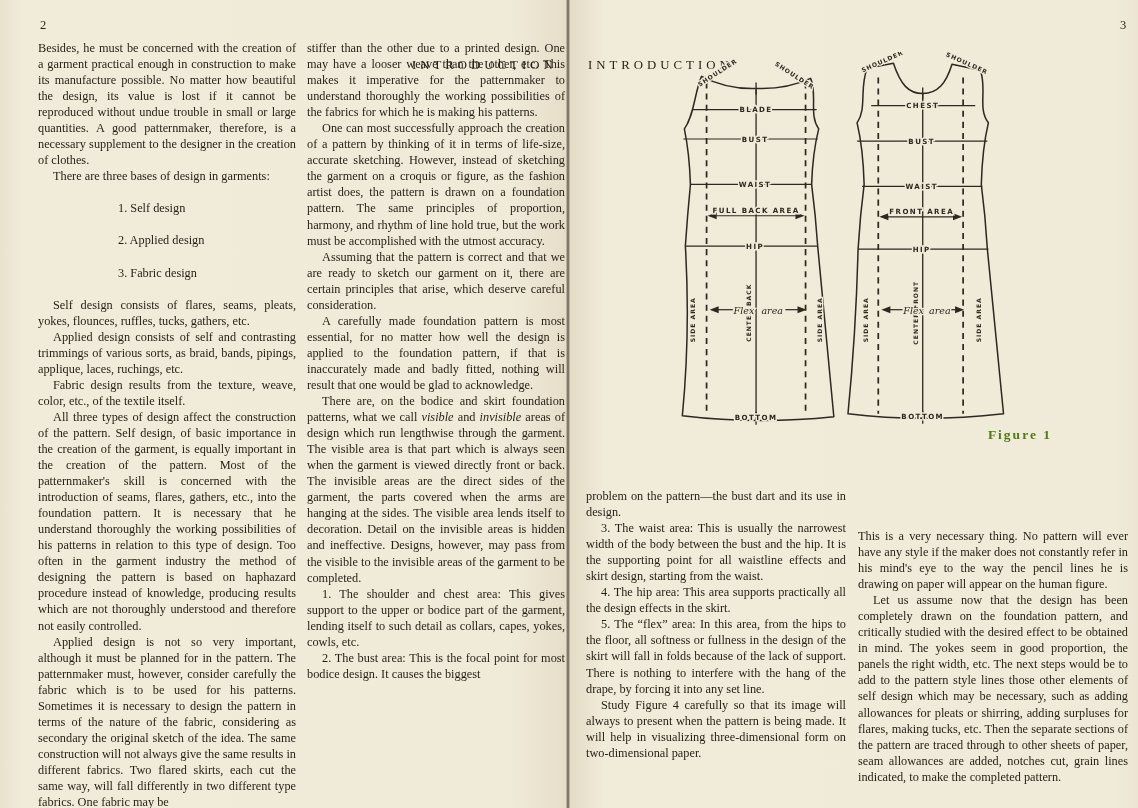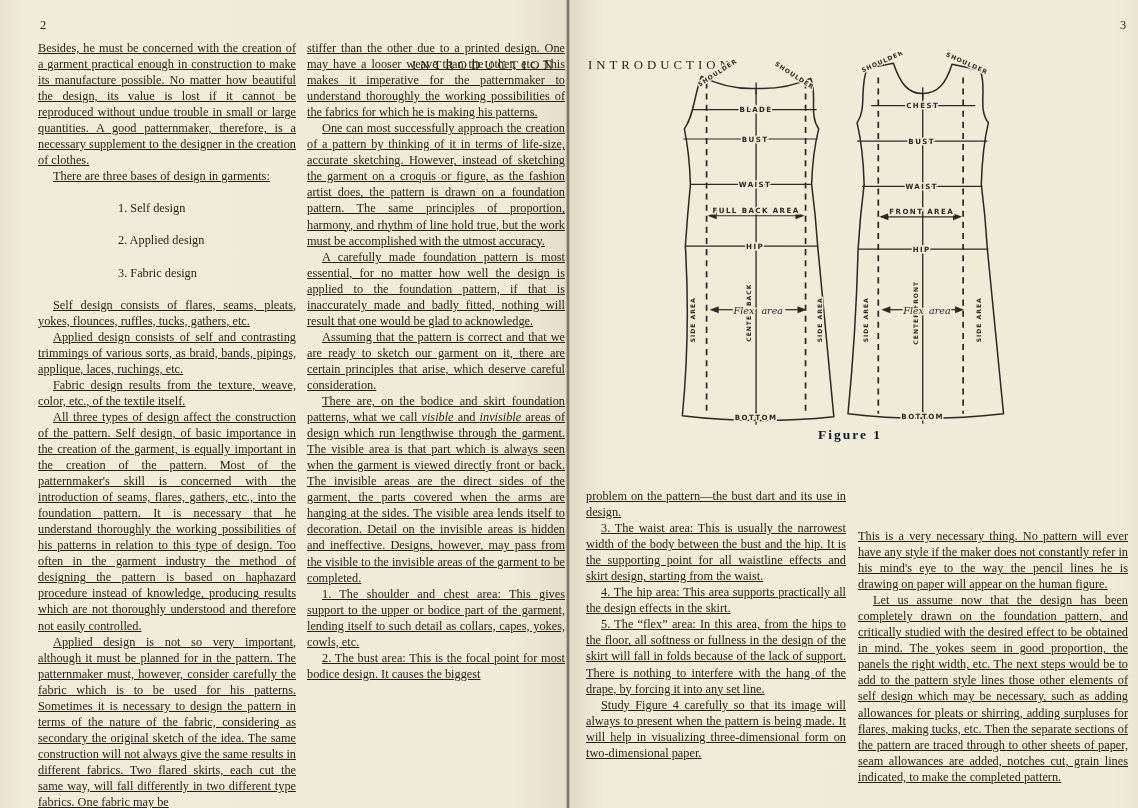--- a/index.html
+++ b/index.html
@@ -9,29 +9,29 @@
     font-family:"Liberation Serif", serif;
   }
   .page{position:absolute;top:0;height:808px;}
   #page-left{left:0;width:566px;background:linear-gradient(to right,#e9e2cf 0%,#f1ebda 4%,#f0ead9 90%,#e6dec9 100%);}
   #page-right{left:570px;width:568px;background:linear-gradient(to right,#e3dbc5 0%,#f1ebda 6%,#f0ead9 96%,#ece5d3 100%);}
   .gutter{position:absolute;left:566px;top:0;width:4px;height:808px;
     background:linear-gradient(to right,rgba(70,60,42,.15),rgba(70,60,42,.75) 45%,rgba(70,60,42,.75) 55%,rgba(70,60,42,.12));}
   .folio{position:absolute;top:18px;font-size:12.5px;color:#2a2317;}
   .running-head{position:absolute;top:18px;font-size:12.8px;letter-spacing:4px;color:#2a2317;white-space:nowrap;margin-top:40px;}
   .pcol{position:absolute;font-size:12.3px;line-height:16.05px;color:#241e14;text-align:justify;}
-  .pcol p{margin:0;text-indent:15px;text-decoration:underline;}
+  .pcol p{margin:0;text-indent:15px;}
   .pcol p.noindent{text-indent:0;}
   .design-list{margin:0;padding:0 0 0 64px;list-style:none;}
   .design-list li{margin:16px;}
   i{font-style:italic;}
   
   #figure-wrap{position:absolute;left:648px;top:52px;width:404px;height:376px;}
-  .fig-caption{position:absolute;left:648px;top:427px;width:404px;text-align:center;
-    font-weight:bold;font-size:13.5px;letter-spacing:2px;color:#0f172a;font-family:Liberation Serif, serif;}
+  .fig-caption{position:absolute;left:648px;top:427px;width:404px;text-align:right;
+    font-weight:bold;font-size:13.5px;letter-spacing:2px;color:#4d7c0f;font-family:Liberation Serif, serif;}
   svg .outline{fill:none;stroke:#2e2820;stroke-width:1.5;stroke-linejoin:round;stroke-linecap:round;}
   svg .hline{stroke:#2e2820;stroke-width:1.2;fill:none;}
   svg .cline{stroke:#2e2820;stroke-width:1.3;fill:none;}
   svg .dline{stroke:#2e2820;stroke-width:1.7;stroke-dasharray:6 5;fill:none;}
   svg .arrowline{stroke:#2e2820;stroke-width:1.2;}
   svg .ahead{fill:#2e2820;}
   svg .fig-label{font-family:"DejaVu Sans",sans-serif;font-weight:bold;font-size:7px;letter-spacing:1.4px;
     fill:#2e2820;stroke:#f0ead9;stroke-width:3px;paint-order:stroke;text-anchor:middle;}
   svg .fig-small{font-family:"DejaVu Sans",sans-serif;font-weight:bold;font-size:6px;letter-spacing:1px;
     fill:#2e2820;stroke:#f0ead9;stroke-width:2.5px;paint-order:stroke;text-anchor:middle;}
@@ -56,22 +56,22 @@
     <p>Self design consists of flares, seams, pleats, yokes, flounces, ruffles, tucks, gathers, etc.</p>
     <p>Applied design consists of self and contrasting trimmings of various sorts, as braid, bands, pipings, applique, laces, ruchings, etc.</p>
     <p>Fabric design results from the texture, weave, color, etc., of the textile itself.</p>
     <p>All three types of design affect the construction of the pattern. Self design, of basic importance in the creation of the garment, is equally important in the creation of the pattern. Most of the patternmaker's skill is concerned with the introduction of seams, flares, gathers, etc., into the foundation pattern. It is necessary that he understand thoroughly the working possibilities of his patterns in relation to this type of design. Too often in the garment industry the method of designing the pattern is based on haphazard procedure instead of knowledge, producing results which are not thoroughly understood and therefore not easily controlled.</p>
     <p>Applied design is not so very important, although it must be planned for in the pattern. The patternmaker must, however, consider carefully the fabric which is to be used for his patterns. Sometimes it is necessary to design the pattern in terms of the nature of the fabric, considering as secondary the original sketch of the idea. The same construction will not always give the same results in different fabrics. Two flared skirts, each cut the same way, will fall differently in two different type fabrics. One fabric may be</p>
   </div>
 
   <div class="pcol" style="left:299px;top:40px;width:258px;margin-left:8px;">
     <p class="noindent">stiffer than the other due to a printed design. One may have a looser weave than the other, etc. This makes it imperative for the patternmaker to understand thoroughly the working possibilities of the fabrics for which he is making his patterns.</p>
     <p>One can most successfully approach the creation of a pattern by thinking of it in terms of life-size, accurate sketching. However, instead of sketching the garment on a croquis or figure, as the fashion artist does, the pattern is drawn on a foundation pattern. The same principles of proportion, harmony, and rhythm of line hold true, but the work must be accomplished with the utmost accuracy.</p>
+    <p>Assuming that the pattern is correct and that we are ready to sketch our garment on it, there are certain principles that arise, which deserve careful consideration.</p>
     <p>A carefully made foundation pattern is most essential, for no matter how well the design is applied to the foundation pattern, if that is inaccurately made and badly fitted, nothing will result that one would be glad to acknowledge.</p>
-    <p>Assuming that the pattern is correct and that we are ready to sketch our garment on it, there are certain principles that arise, which deserve careful consideration.</p>
     <p><span>There are, on the bodice and skirt foundation patterns, what we call </span><i>visible</i><span> and </span><i>invisible</i><span> areas of design which run lengthwise through the garment. The visible area is that part which is always seen when the garment is viewed directly front or back. The invisible areas are the direct sides of the garment, the parts covered when the arms are hanging at the sides. The visible area lends itself to decoration. Detail on the invisible areas is hidden and ineffective. Designs, however, may pass from the visible to the invisible areas of the garment to be completed.</span></p>
     <p>1. The shoulder and chest area: This gives support to the upper or bodice part of the garment, lending itself to such detail as collars, capes, yokes, cowls, etc.</p>
     <p>2. The bust area: This is the focal point for most bodice design. It causes the biggest</p>
   </div>
 </div>
 
 <div class="page" id="page-right">
   <div class="running-head" style="left:18px;">INTRODUCTION</div>
   <div class="folio" style="left:550px;">3</div>
 </div>

